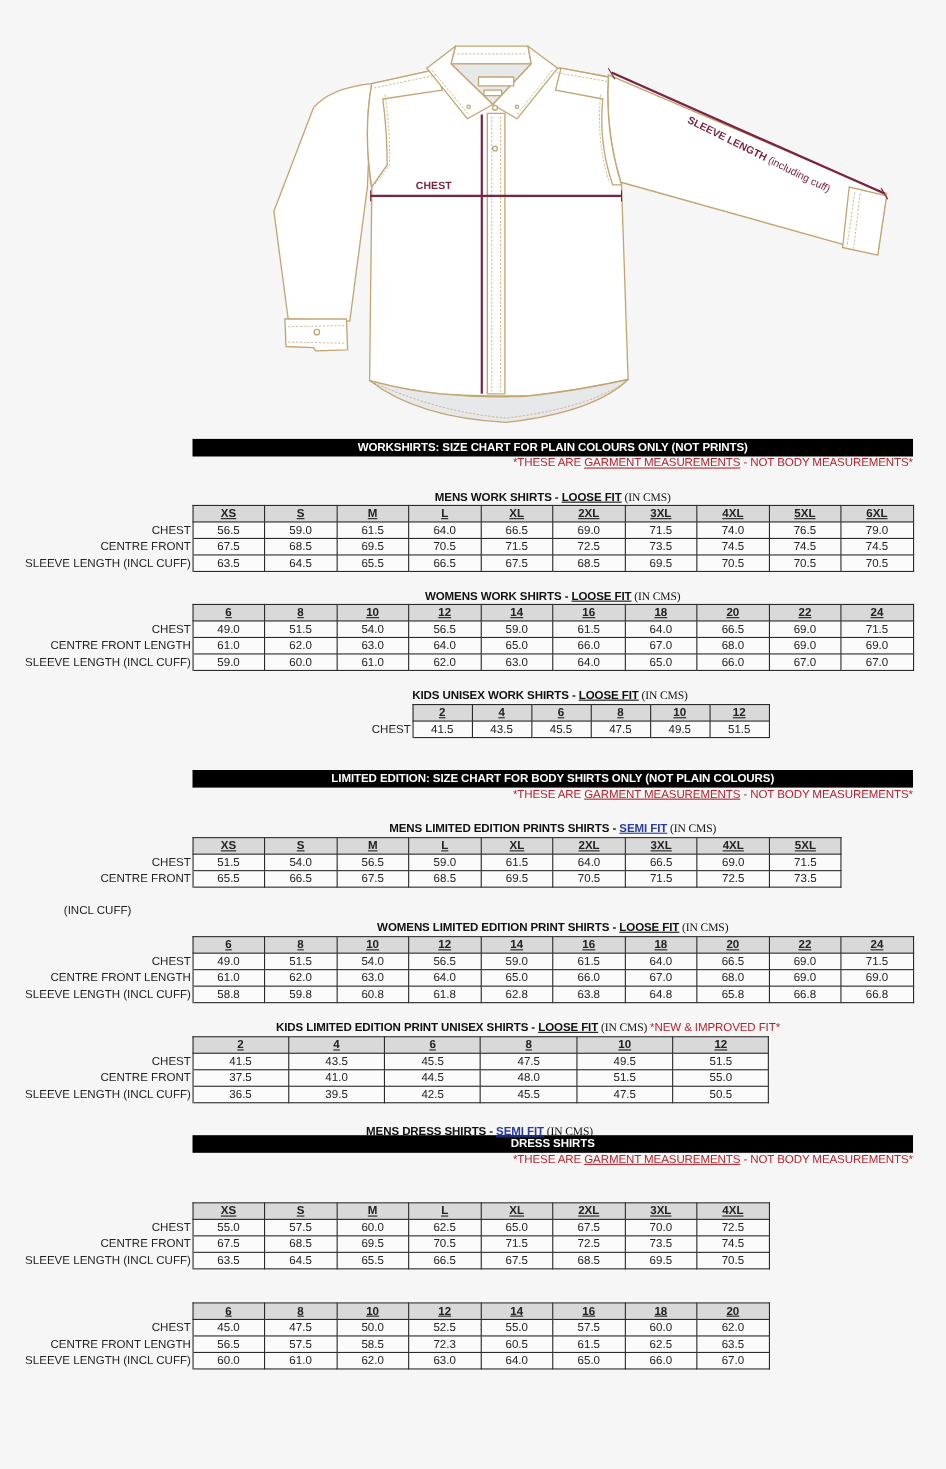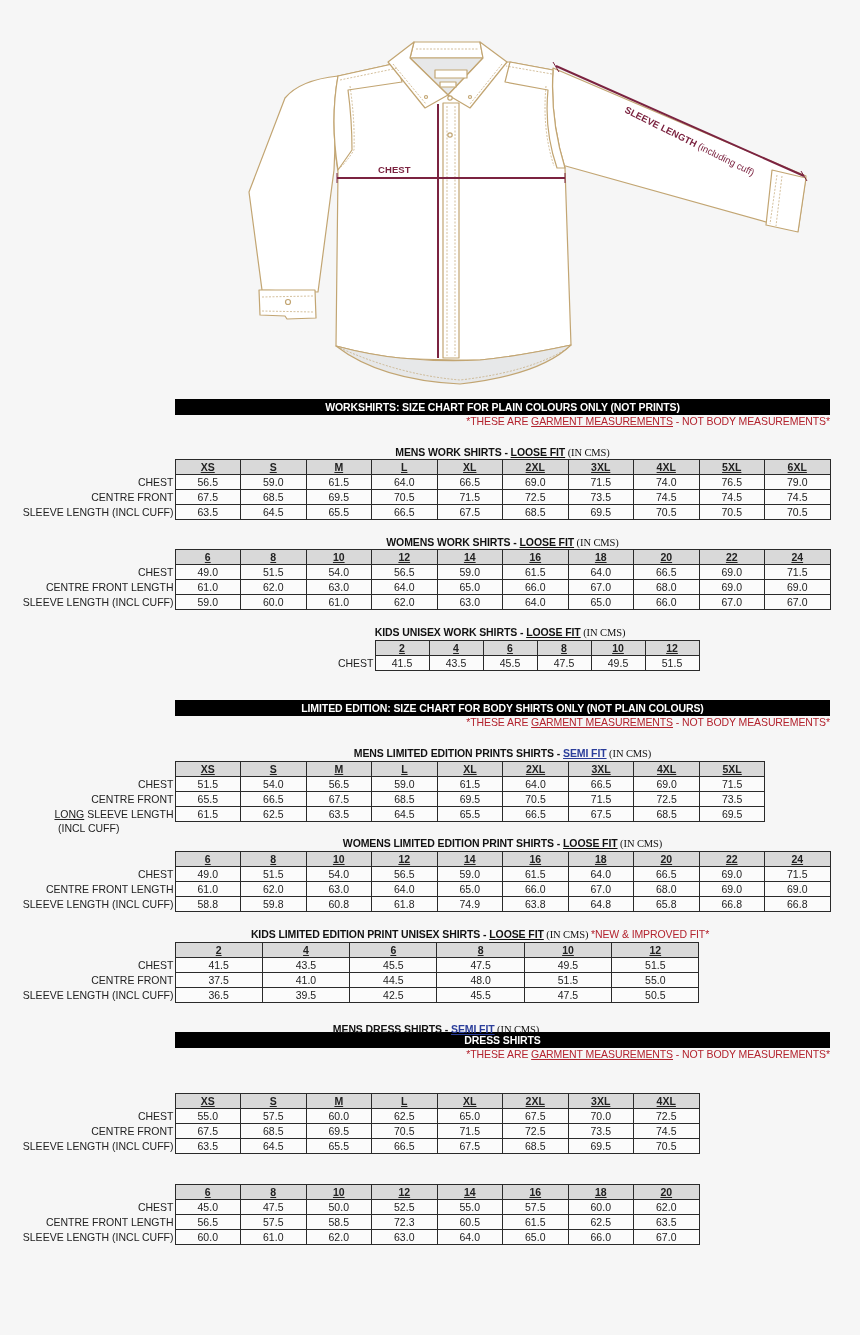--- a/index.html
+++ b/index.html
@@ -368,32 +368,20 @@
         <td>65.5</td>
         <td>66.5</td>
         <td>67.5</td>
         <td>68.5</td>
         <td>69.5</td>
         <td>70.5</td>
         <td>71.5</td>
         <td>72.5</td>
         <td>73.5</td>
       </tr>
-      <tr>
-        <td class="lbl"><u>LONG</u><span> SLEEVE LENGTH</span></td>
-        <td>61.5</td>
-        <td>62.5</td>
-        <td>63.5</td>
-        <td>64.5</td>
-        <td>65.5</td>
-        <td>66.5</td>
-        <td>67.5</td>
-        <td>68.5</td>
-        <td>69.5</td>
-      </tr>
     </tbody>
   </table>
 <div class="note-line" style="left:58px;top:822px;">(INCL CUFF)</div>
 
 <div class="chart-title" style="left:175px;width:655px;top:837px;"><span>WOMENS LIMITED EDITION PRINT SHIRTS  - </span><span class="fit loose">LOOSE FIT</span><span class="normal"> (IN CMS)</span></div>
 <table class="sz" style="left:15px;top:851px;width:815px;">
     <colgroup>
       <col style="width:160px">
       <col style="width:65.5px">
       <col style="width:65.5px">
@@ -445,21 +433,21 @@
         <td>68.0</td>
         <td>69.0</td>
         <td>69.0</td>
       </tr>
       <tr>
         <td class="lbl"><span>SLEEVE LENGTH (INCL CUFF)</span></td>
         <td>58.8</td>
         <td>59.8</td>
         <td>60.8</td>
         <td>61.8</td>
-        <td>74.9</td>
+        <td>62.8</td>
         <td>63.8</td>
         <td>64.8</td>
         <td>65.8</td>
         <td>66.8</td>
         <td>66.8</td>
       </tr>
     </tbody>
   </table>
 
 <div class="chart-title" style="left:150px;width:660px;top:928px;"><span>KIDS LIMITED EDITION PRINT UNISEX SHIRTS  - </span><span class="fit loose">LOOSE FIT</span><span class="normal"> (IN CMS) </span><span class="newfit">*NEW &amp; IMPROVED FIT*</span></div>

